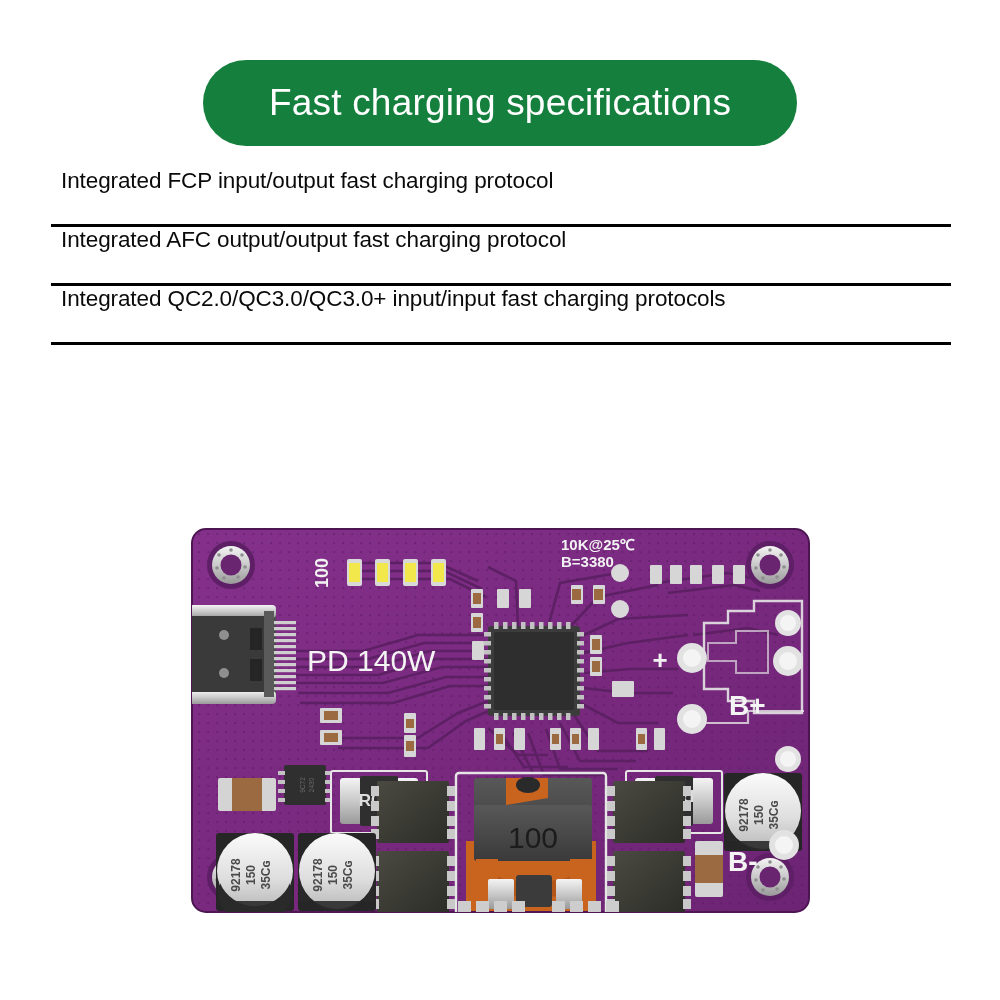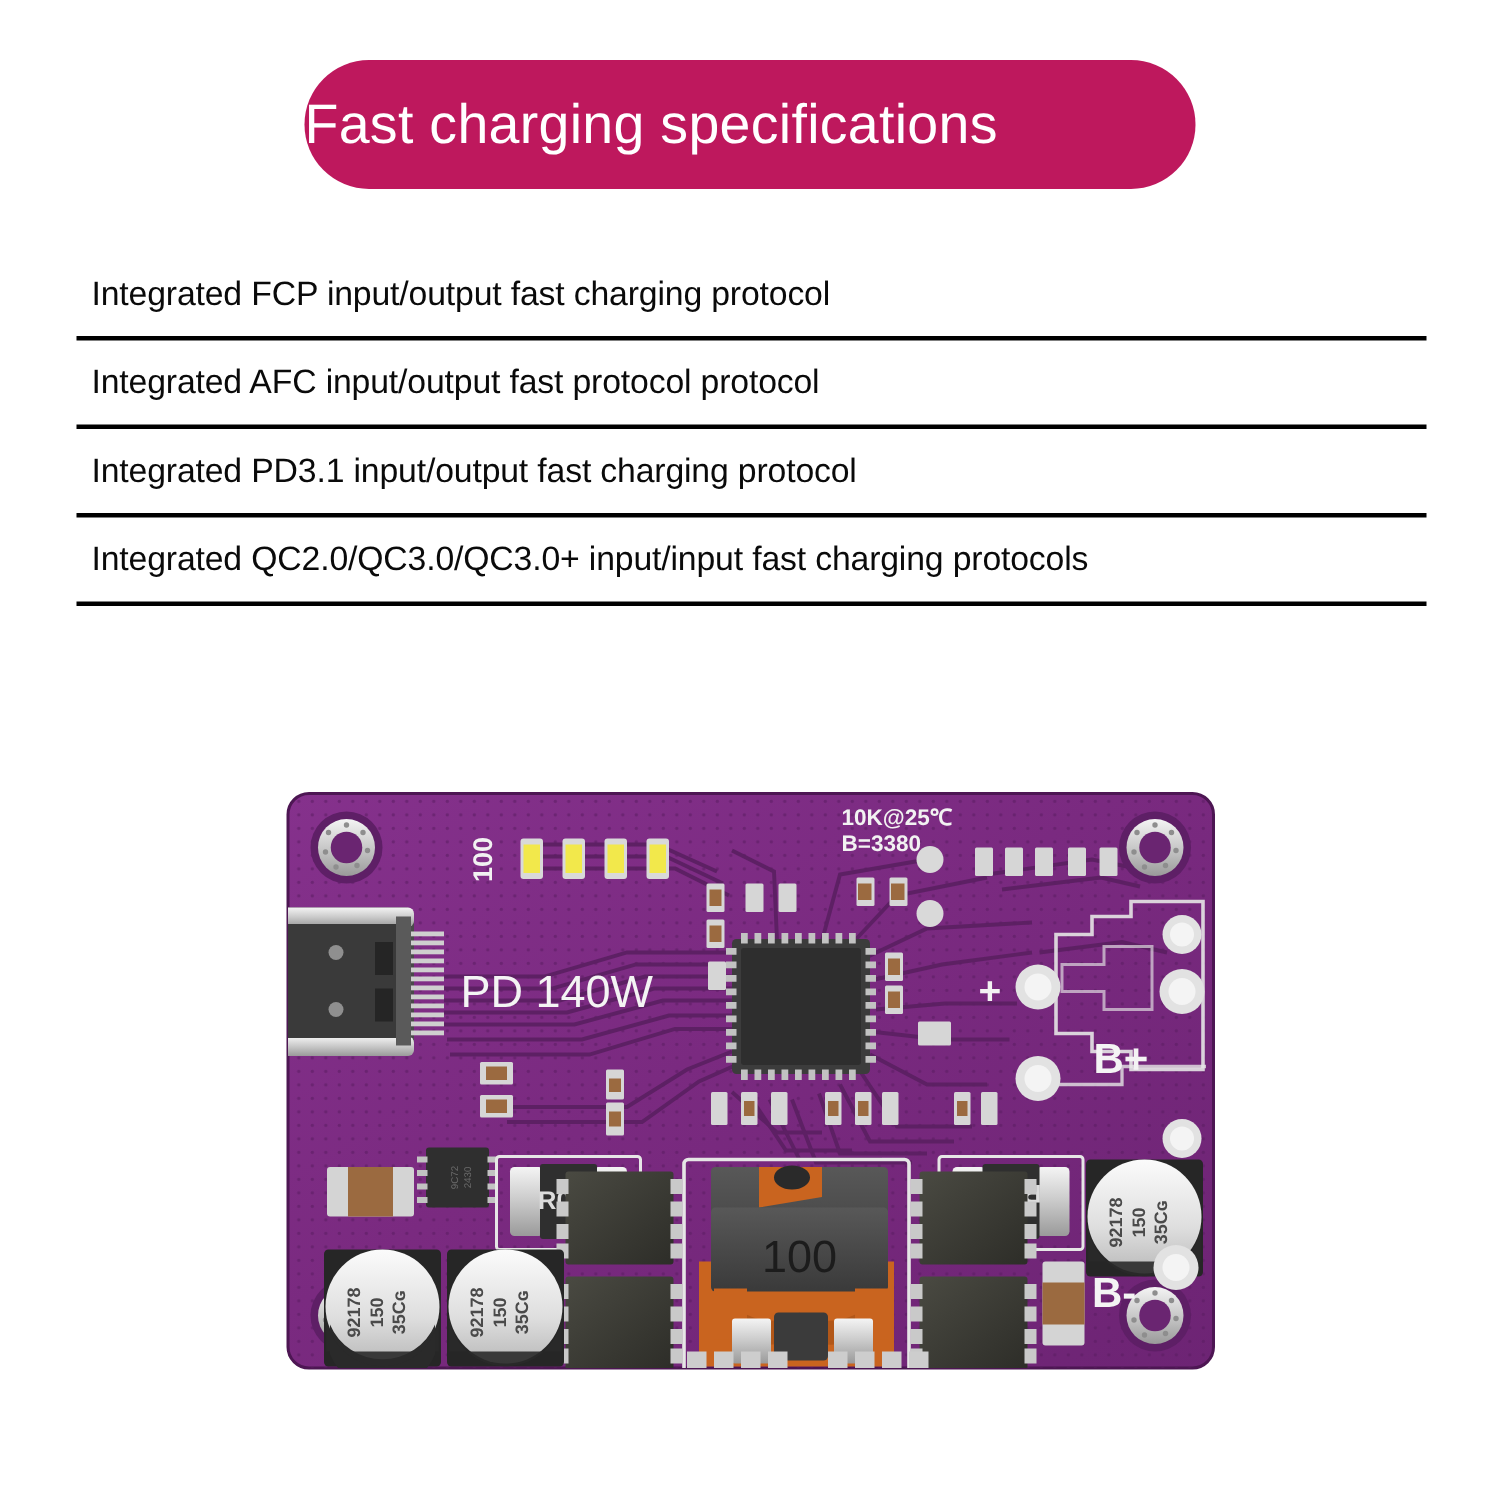--- a/index.html
+++ b/index.html
@@ -6,42 +6,42 @@
   body{
     width:1000px;height:1000px;
     background:#ffffff;
     font-family:"Liberation Sans", sans-serif;
     overflow:hidden;
     position:relative;
   }
   
   .header-pill{
     position:absolute;
-    left:203px; top:40px;
+    left:203px; top:60px;
     width:594px; height:86px;
-    background:#be185d;
+    background:#15803d;
     border-radius:43px;
-    display:flex; align-items:center; 
+    display:flex; align-items:center; justify-content:center;
   }
   .header-pill .title{
     color:#ffffff;
     font-size:37px;
     letter-spacing:.2px;
     font-family:"Liberation Sans", sans-serif;
     white-space:nowrap;
   }
   
   .spec-list{
     position:absolute;
     left:51px; top:168px;
     width:900px;
   }
   .spec-row{
     height:59px;
-    display:flex; align-items:center;
+    display:flex; align-items:flex-start;
     border-bottom:3px solid #000000;
     box-sizing:border-box;
   }
   .spec-row .spec-text{
     font-size:22.5px;
     color:#0a0a0a;
     padding-left:10px;
     white-space:nowrap;
     letter-spacing:-0.1px;
   }
@@ -58,24 +58,21 @@
 
 <div class="header-pill">
   <span class="title">Fast charging specifications</span>
 </div>
 
 <div class="spec-list">
   <div class="spec-row">
     <span class="spec-text">Integrated FCP input/output fast charging protocol</span>
   </div>
   <div class="spec-row">
-    <span class="spec-text">Integrated AFC input/output fast protocol protocol</span>
-  </div>
-  <div class="spec-row">
-    <span class="spec-text">Integrated PD3.1 input/output fast charging protocol</span>
+    <span class="spec-text">Integrated AFC output/output fast charging protocol</span>
   </div>
   <div class="spec-row">
     <span class="spec-text">Integrated QC2.0/QC3.0/QC3.0+ input/input fast charging protocols</span>
   </div>
 </div>
 
 <div class="pcb-wrap">
 <svg width="625" height="396" viewBox="0 0 625 396" xmlns="http://www.w3.org/2000/svg">
   <defs>
     <linearGradient id="maskGrad" x1="0" y1="0" x2="1" y2="1">

